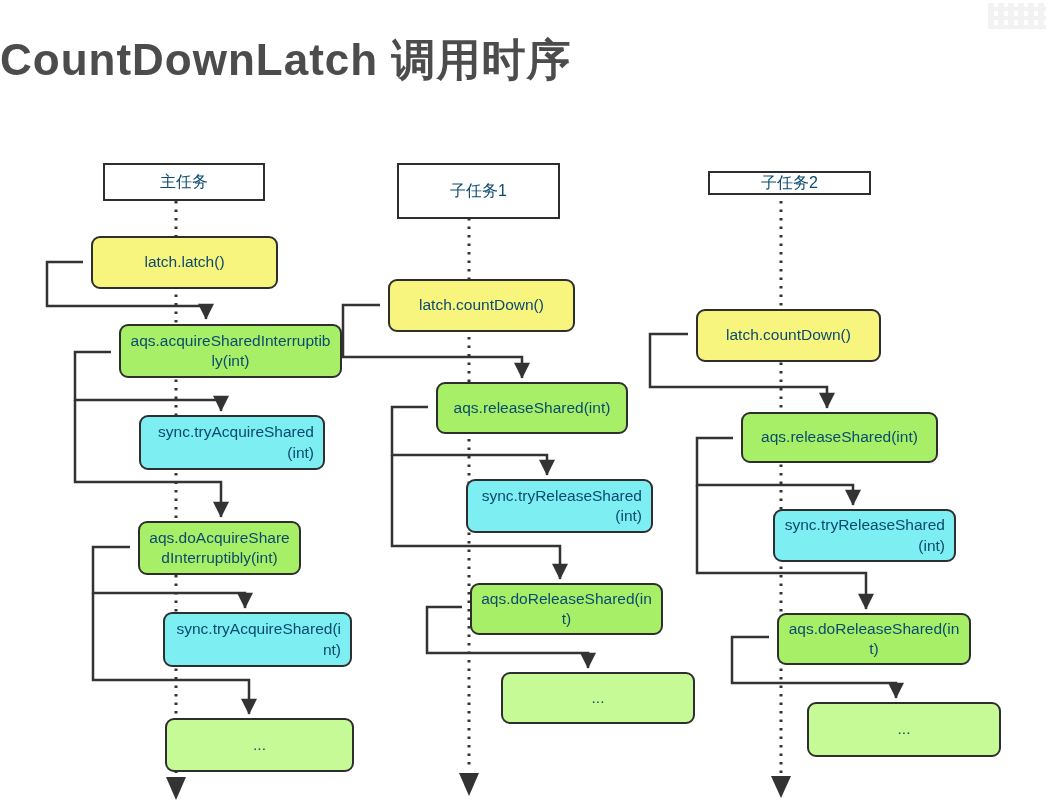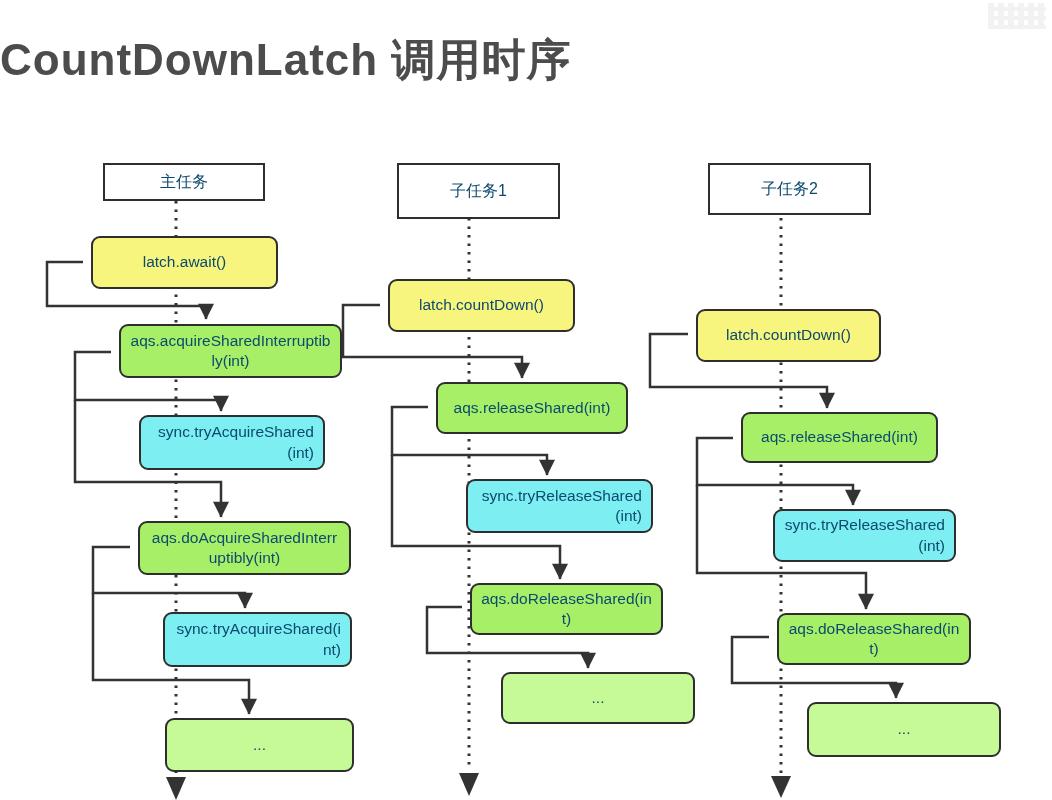--- a/index.html
+++ b/index.html
@@ -80,34 +80,34 @@
 
     <g stroke="#333" stroke-width="2.5" fill="none">
       <path marker-end="url(#arr)" d="M688,334 H650 V387 H827 V408"></path>
       <path marker-end="url(#arr)" d="M733,438 H697 V485 H853 V505"></path>
       <path marker-end="url(#arr)" d="M697,485 V573 H866 V609"></path>
       <path marker-end="url(#arr)" d="M769,637 H732 V683 H896 V698"></path>
     </g>
   </svg>
 
   <div class="node header" style="left:95px;top:163px;width:162px;height:38px;">主任务</div>
-  <div class="node yellow" style="left:83px;top:236px;width:187px;height:53px;">latch.await()</div>
+  <div class="node yellow" style="left:83px;top:236px;width:187px;height:53px;">latch.latch()</div>
   <div class="node green" style="left:111px;top:324px;width:223px;height:54px;">aqs.acquireSharedInterruptibly(int)</div>
   <div class="node cyan" style="left:131px;top:415px;width:186px;height:55px;">sync.tryAcquireShared(int)</div>
-  <div class="node green" style="left:130px;top:521px;width:213px;height:54px;">aqs.doAcquireSharedInterruptibly(int)</div>
+  <div class="node green" style="left:130px;top:521px;width:163px;height:54px;">aqs.doAcquireSharedInterruptibly(int)</div>
   <div class="node cyan" style="left:155px;top:612px;width:189px;height:55px;">sync.tryAcquireShared(int)</div>
   <div class="node light" style="left:157px;top:718px;width:189px;height:54px;">...</div>
 
   <div class="node header" style="left:389px;top:163px;width:163px;height:56px;">子任务1</div>
   <div class="node yellow" style="left:380px;top:279px;width:187px;height:53px;">latch.countDown()</div>
   <div class="node green" style="left:428px;top:382px;width:192px;height:52px;">aqs.releaseShared(int)</div>
   <div class="node cyan" style="left:458px;top:479px;width:187px;height:54px;">sync.tryReleaseShared(int)</div>
   <div class="node green" style="left:462px;top:583px;width:193px;height:52px;">aqs.doReleaseShared(int)</div>
   <div class="node light" style="left:493px;top:672px;width:194px;height:52px;">...</div>
 
-  <div class="node header" style="left:700px;top:163px;width:163px;height:52px;">子任务2</div>
+  <div class="node header" style="left:700px;top:171px;width:163px;height:24px;">子任务2</div>
   <div class="node yellow" style="left:688px;top:309px;width:185px;height:53px;">latch.countDown()</div>
   <div class="node green" style="left:733px;top:412px;width:197px;height:51px;">aqs.releaseShared(int)</div>
   <div class="node cyan" style="left:765px;top:509px;width:183px;height:53px;">sync.tryReleaseShared(int)</div>
   <div class="node green" style="left:769px;top:613px;width:194px;height:52px;">aqs.doReleaseShared(int)</div>
   <div class="node light" style="left:799px;top:702px;width:194px;height:55px;">...</div>
 
 </div>
 
 </body></html>

